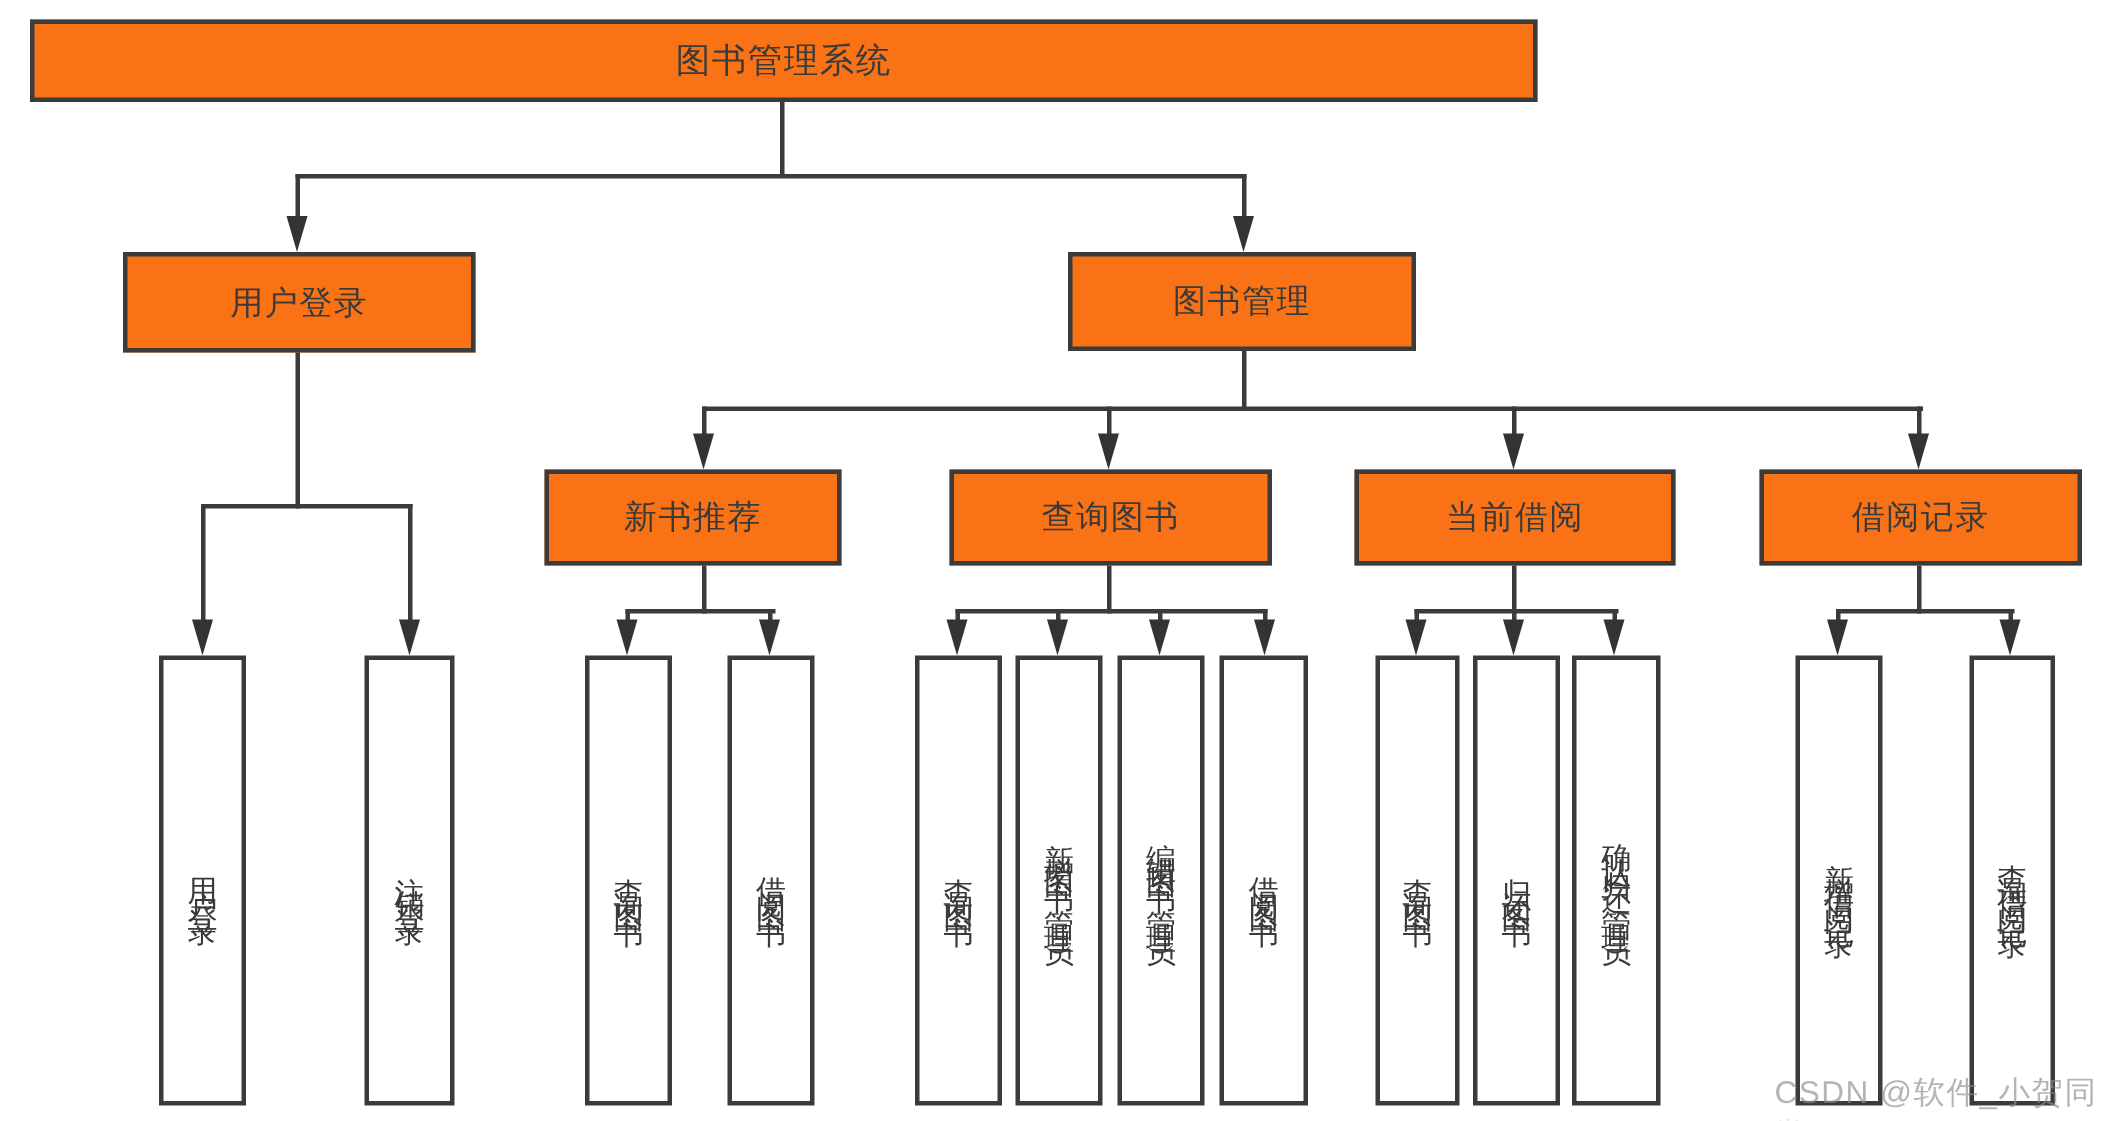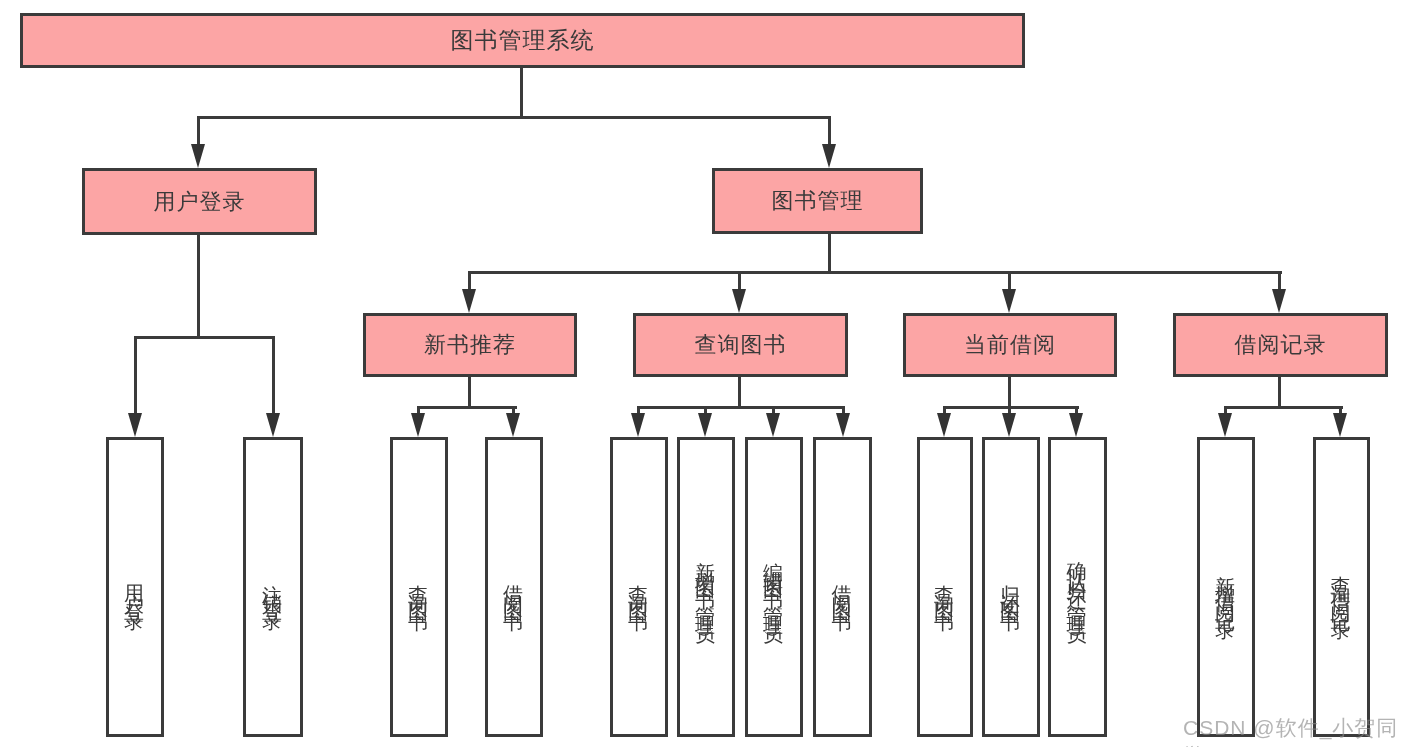--- a/index.html
+++ b/index.html
@@ -8,21 +8,21 @@
     width: 1405px;
     height: 747px;
     background: #ffffff;
     font-family: "Liberation Sans", sans-serif;
     overflow: hidden;
   }
   .box {
     position: absolute;
     box-sizing: border-box;
     border: 3px solid #3b3b3b;
-    background: #fca5a5;
+    background: #f97316;
     display: flex;
     align-items: center;
     justify-content: center;
     color: #3a3a3a;
     font-size: 22px;
     letter-spacing: 1px;
   }
   .box.root { font-size: 23px; }
   .vbox {
     position: absolute;
@@ -61,23 +61,23 @@
 </style>
 </head>
 <body>
 
 <div class="canvas">
 
   <div class="box root" style="left:20px; top:13px; width:1005px; height:55px;">图书管理系统</div>
 
   <div class="box" style="left:82px; top:168px; width:235px; height:67px;">用户登录</div>
 
-  <div class="box" style="left:712px; top:168px; width:211px; height:66px;">图书管理</div>
+  <div class="box" style="left:712px; top:168px; width:232px; height:66px;">图书管理</div>
 
-  <div class="box" style="left:363px; top:313px; width:214px; height:64px;">新书推荐</div>
+  <div class="box" style="left:363px; top:313px; width:198px; height:64px;">新书推荐</div>
 
   <div class="box" style="left:633px; top:313px; width:215px; height:64px;">查询图书</div>
 
   <div class="box" style="left:903px; top:313px; width:214px; height:64px;">当前借阅</div>
 
   <div class="box" style="left:1173px; top:313px; width:215px; height:64px;">借阅记录</div>
 
   <div class="vbox" style="left:106px; top:437px; width:58px; height:300px;">
     <span>用户登录</span>
   </div>

